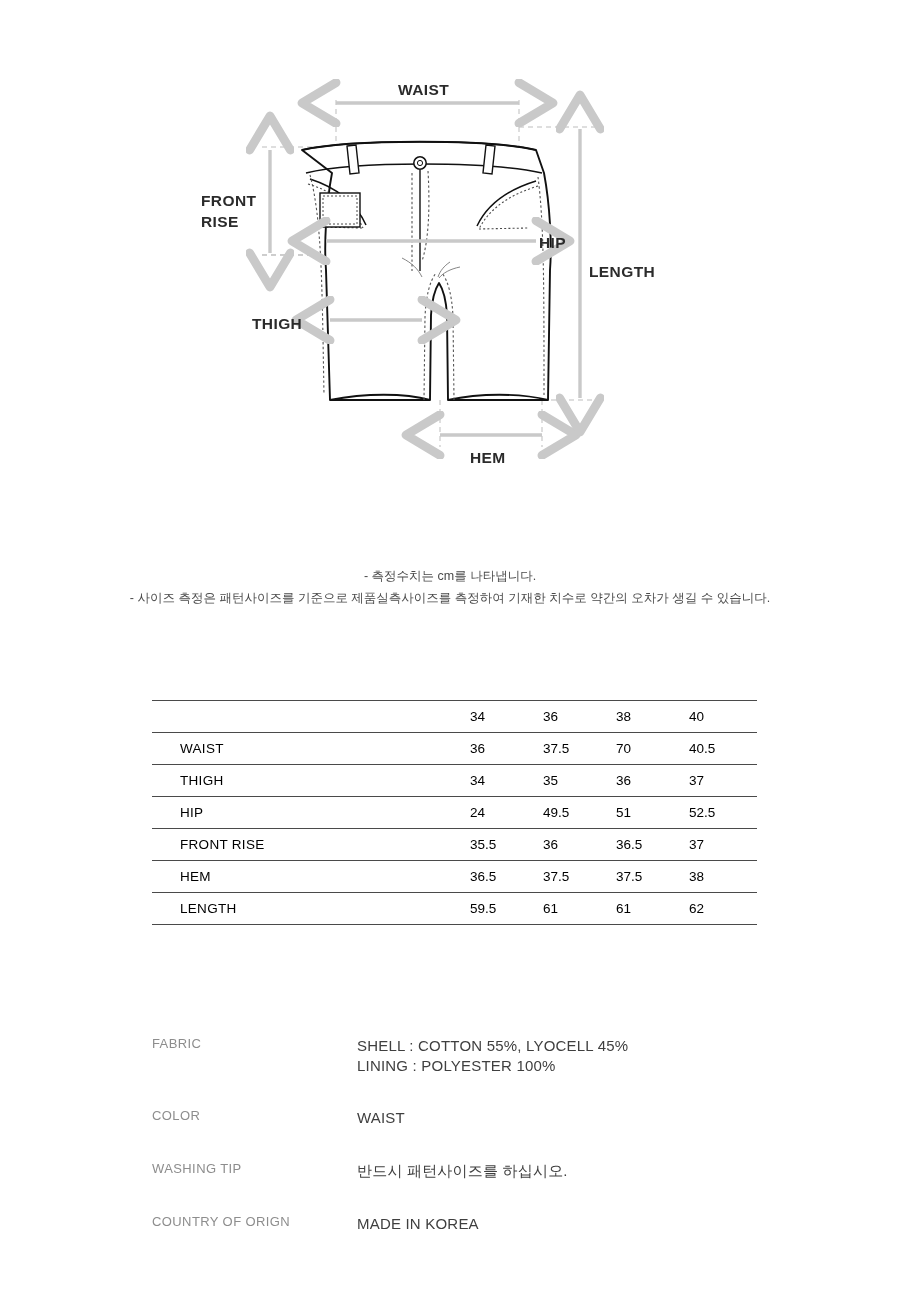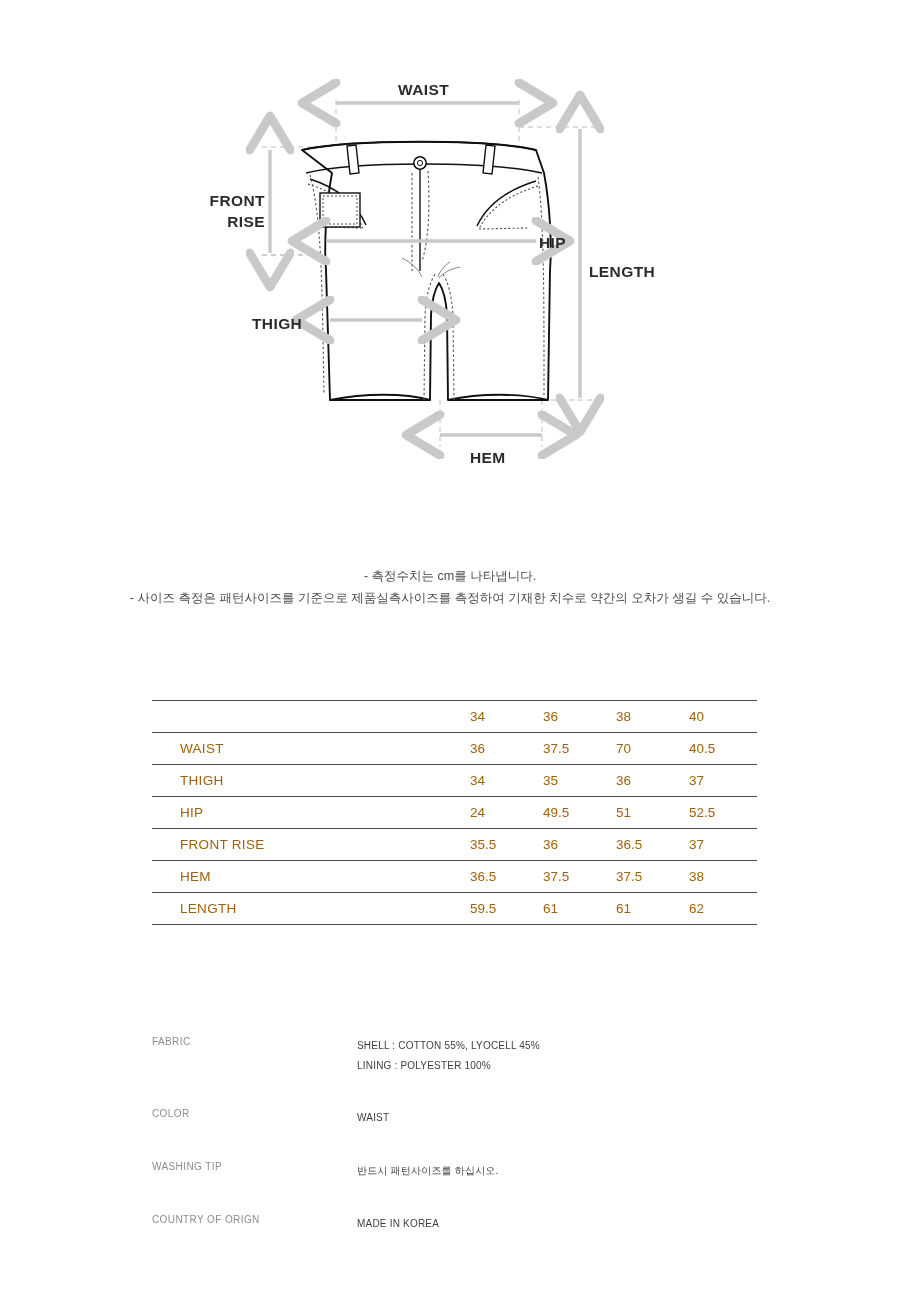--- a/index.html
+++ b/index.html
@@ -38,21 +38,21 @@
     font-weight: bold;
     letter-spacing: 0.4px;
     color: #2b2b2b;
     white-space: pre;
     text-align: center;
     line-height: 1.33;
   }
   #label-waist   { left: 398px; top: 80px; }
   #label-hip     { left: 539px; top: 233px; }
   #label-length  { left: 589px; top: 262px; }
-  #label-front-rise { left: 201px; top: 191px; width: 64px; text-align: right; }
+  #label-front-rise { left: 201px; top: 191px; width: 64px; text-align: left; }
   #label-thigh   { left: 252px; top: 314px; }
   #label-hem     { left: 470px; top: 448px; }
 
   
   #notes {
     position: absolute;
     left: 0;
     top: 565px;
     width: 900px;
     text-align: center;
@@ -73,21 +73,21 @@
     border-collapse: collapse;
     width: 557px;
     table-layout: fixed;
   }
   table.size-table td {
     border-top: 1px solid #4a4a4a;
     border-bottom: 1px solid #4a4a4a;
     height: 31px;
     padding: 0;
     font-size: 13.5px;
-    color: #a16207;
+    color: #000000;
     vertical-align: middle;
   }
   table.size-table td.rowlabel {
     width: 285px;
     padding-left: 28px;
     letter-spacing: 0.3px;
   }
   table.size-table td.val {
     width: 68px;
     padding-left: 5px;
@@ -101,29 +101,29 @@
     width: 600px;
   }
   .spec-row {
     position: relative;
     min-height: 53px;
   }
   .spec-key {
     position: absolute;
     left: 0;
     top: 0;
-    font-size: 10px;
+    font-size: 13px;
     color: #8d8d8d;
     letter-spacing: 0.4px;
   }
   .spec-val {
     position: absolute;
     left: 205px;
     top: 0;
-    font-size: 10px;
+    font-size: 15px;
     color: #3f3f3f;
     letter-spacing: 0.2px;
     line-height: 20px;
   }
   .spec-val div { white-space: nowrap; }
 </style>
 </head>
 <body>
 
 <div id="diagram-section">

